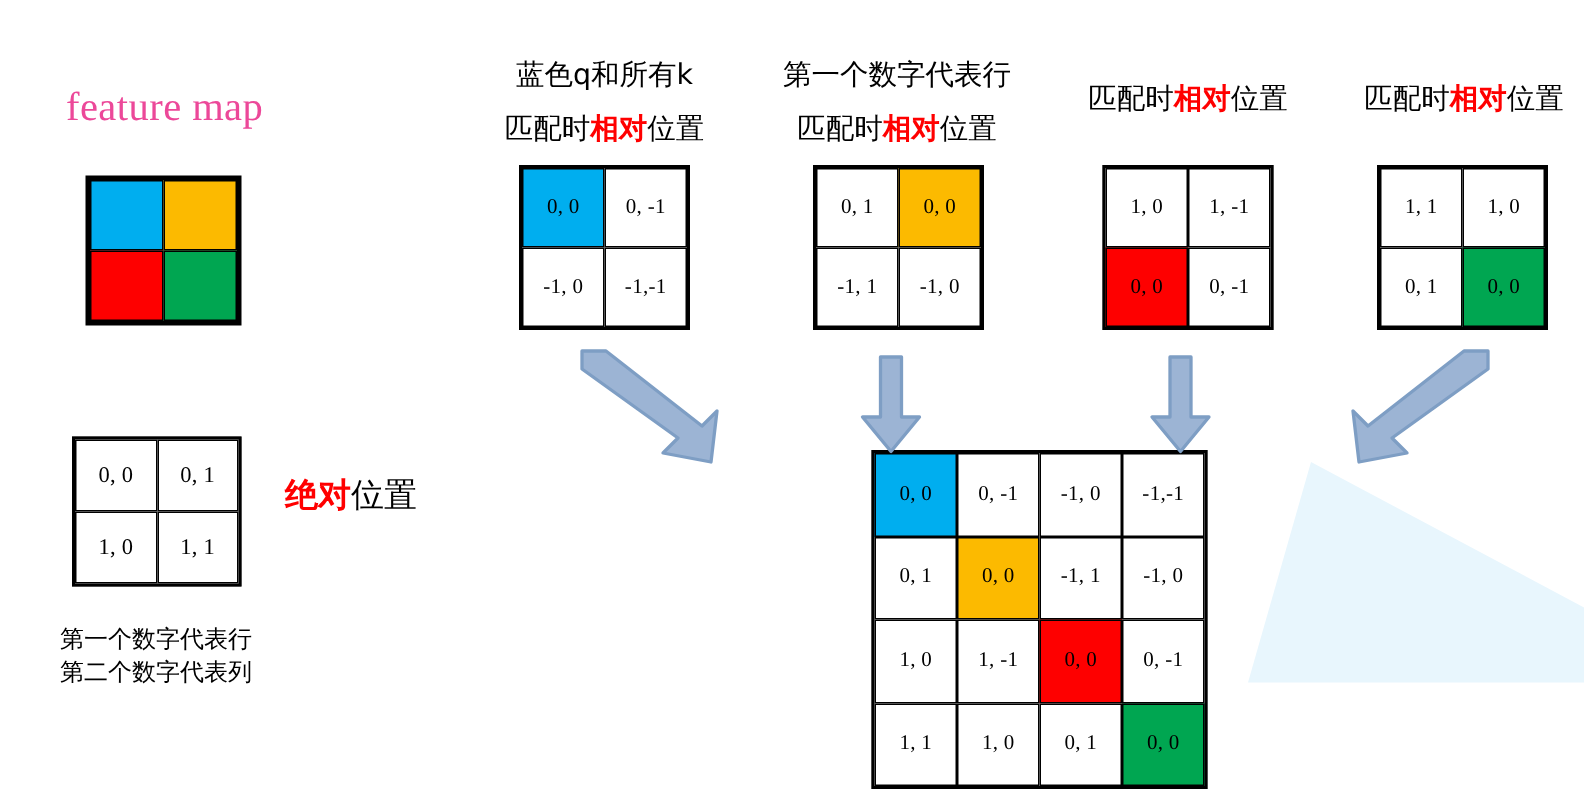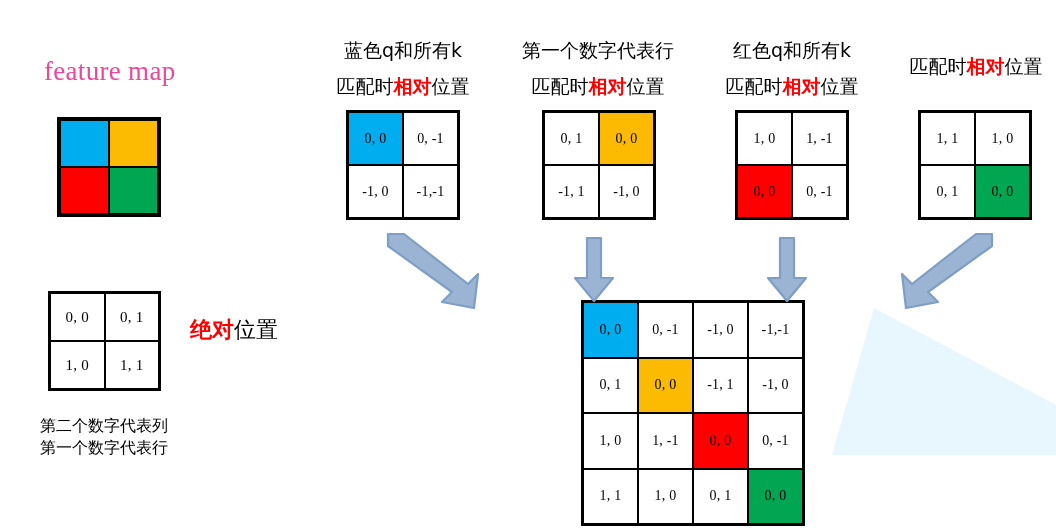--- a/index.html
+++ b/index.html
@@ -199,36 +199,35 @@
     <div class="ncell" style="background: rgb(255, 255, 255);">0, 1</div>
     <div class="ncell" style="background: rgb(255, 255, 255);">1, 0</div>
     <div class="ncell" style="background: rgb(255, 255, 255);">1, 1</div>
   </div>
 
   <div class="abs-label">
     <span class="hl">绝对</span><span>位置</span>
   </div>
 
   <div class="footnote">
+    <div>第一个数字代表行</div>
     <div>第二个数字代表列</div>
-    <div>第一个数字代表行</div>
   </div>
 
   <div class="rel-caption" id="cap-0">
     <div>蓝色q和所有k</div>
     <div class="ln2"><span>匹配时</span><span class="hl">相对</span><span>位置</span></div>
   </div>
 
   <div class="rel-caption" id="cap-1">
     <div>第一个数字代表行</div>
     <div class="ln2"><span>匹配时</span><span class="hl">相对</span><span>位置</span></div>
   </div>
 
   <div class="rel-caption" id="cap-2">
-    <div>红色q和所有k</div>
     <div class="ln2"><span>匹配时</span><span class="hl">相对</span><span>位置</span></div>
   </div>
 
   <div class="rel-caption" id="cap-3">
     <div class="ln2"><span>匹配时</span><span class="hl">相对</span><span>位置</span></div>
   </div>
 
   <div class="numgrid rel-grid" id="rel-grid-0">
     <div class="ncell" style="background: rgb(0, 174, 239);">0, 0</div>
     <div class="ncell" style="background: rgb(255, 255, 255);">0, -1</div>

